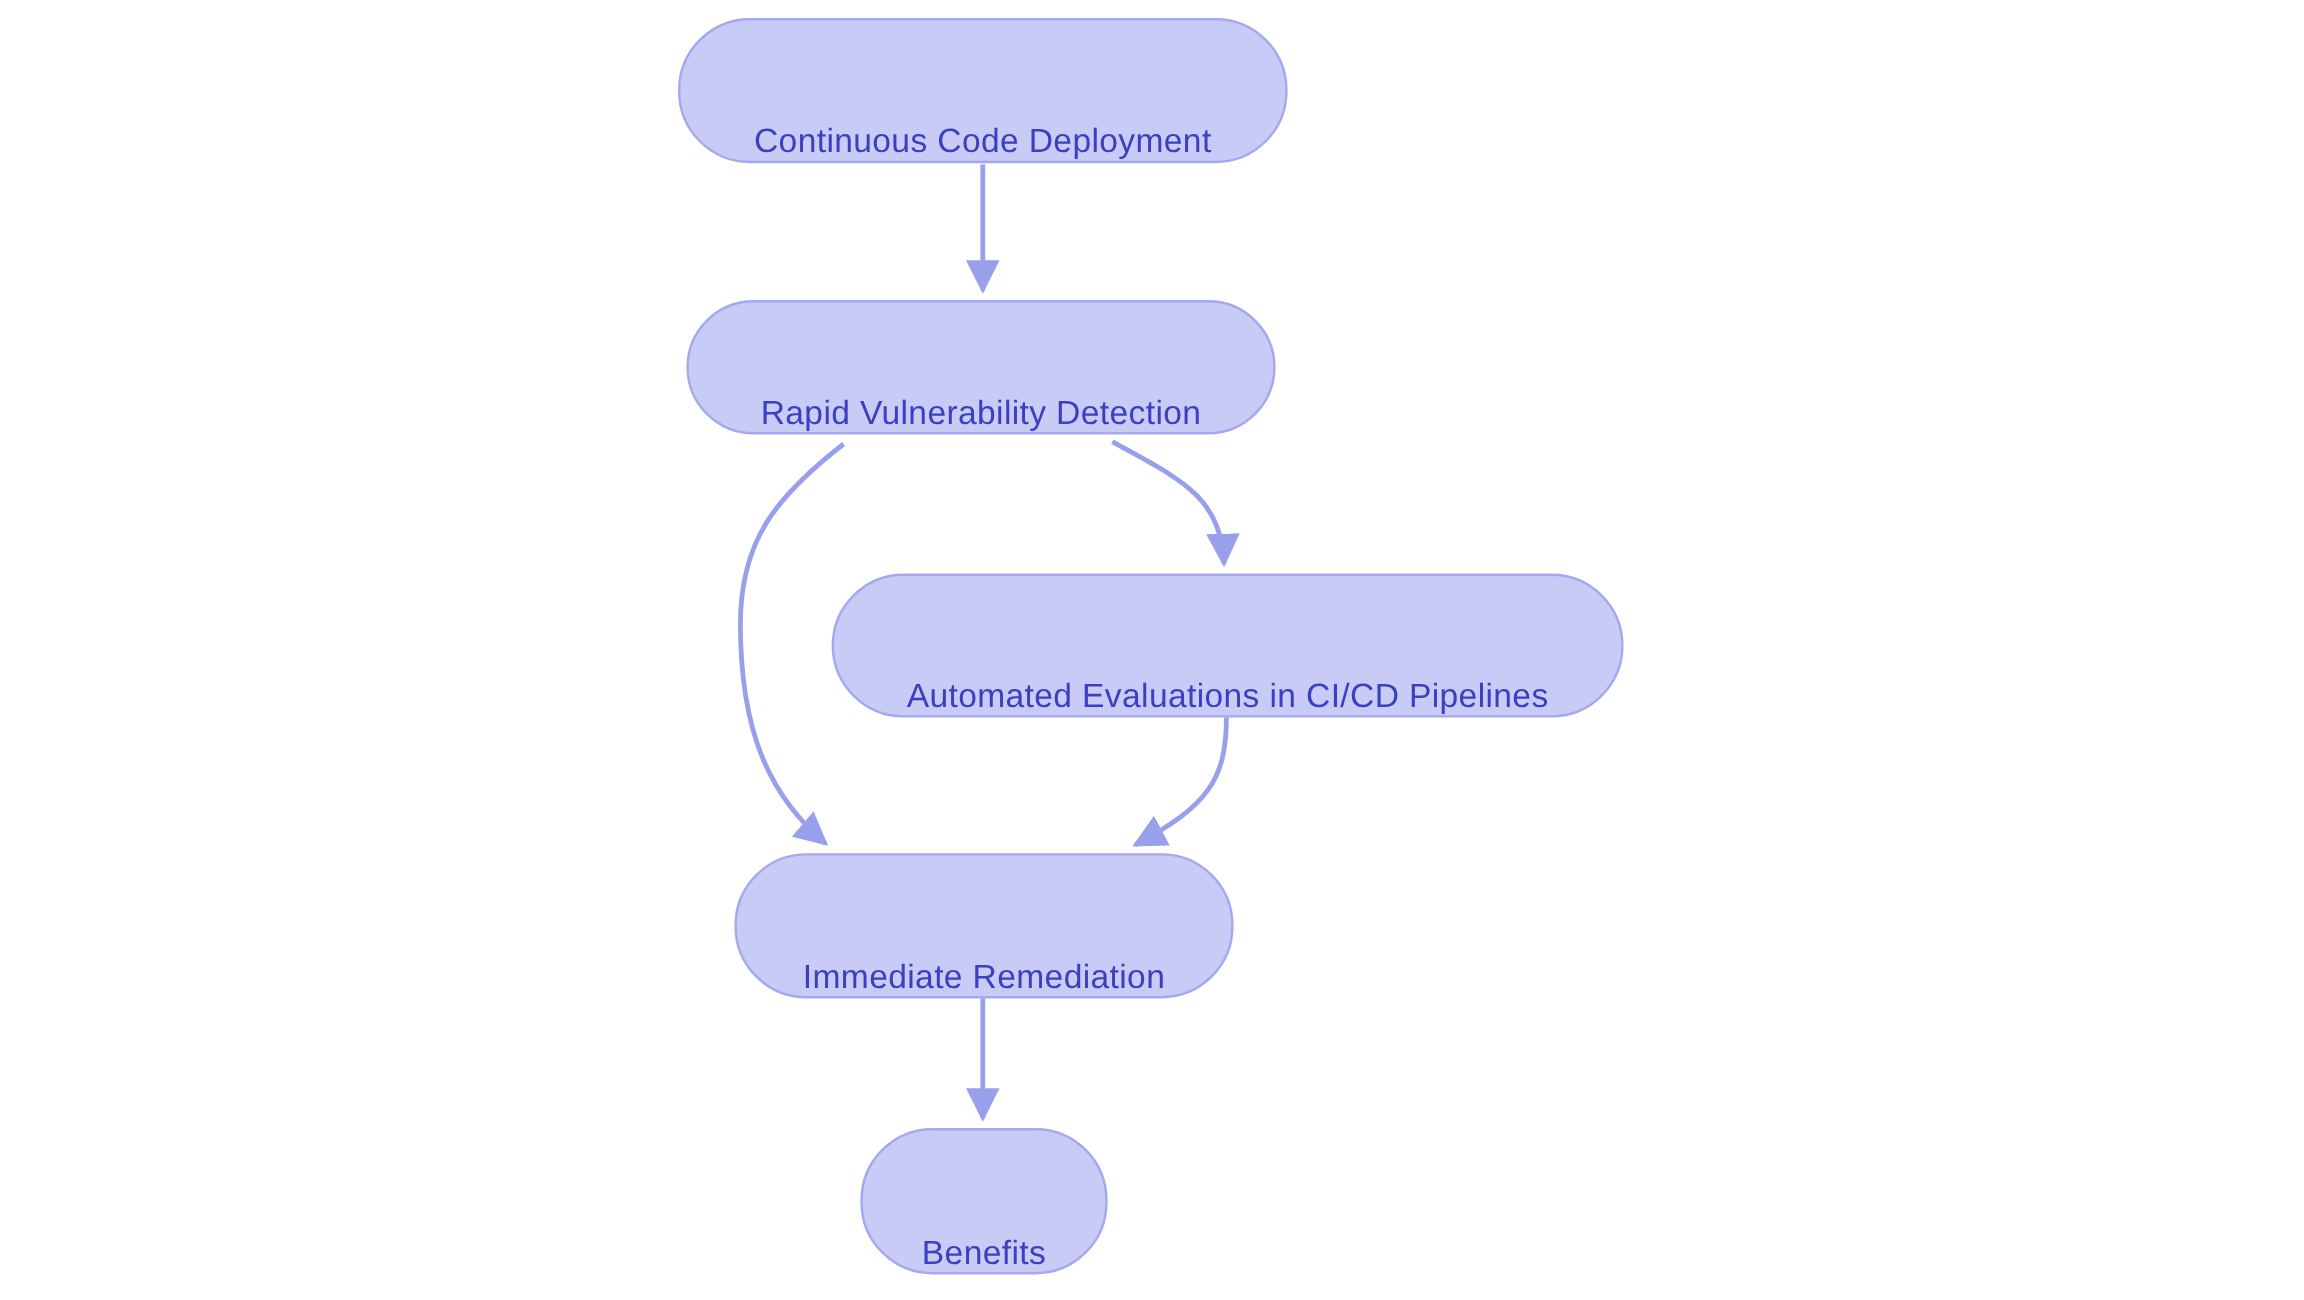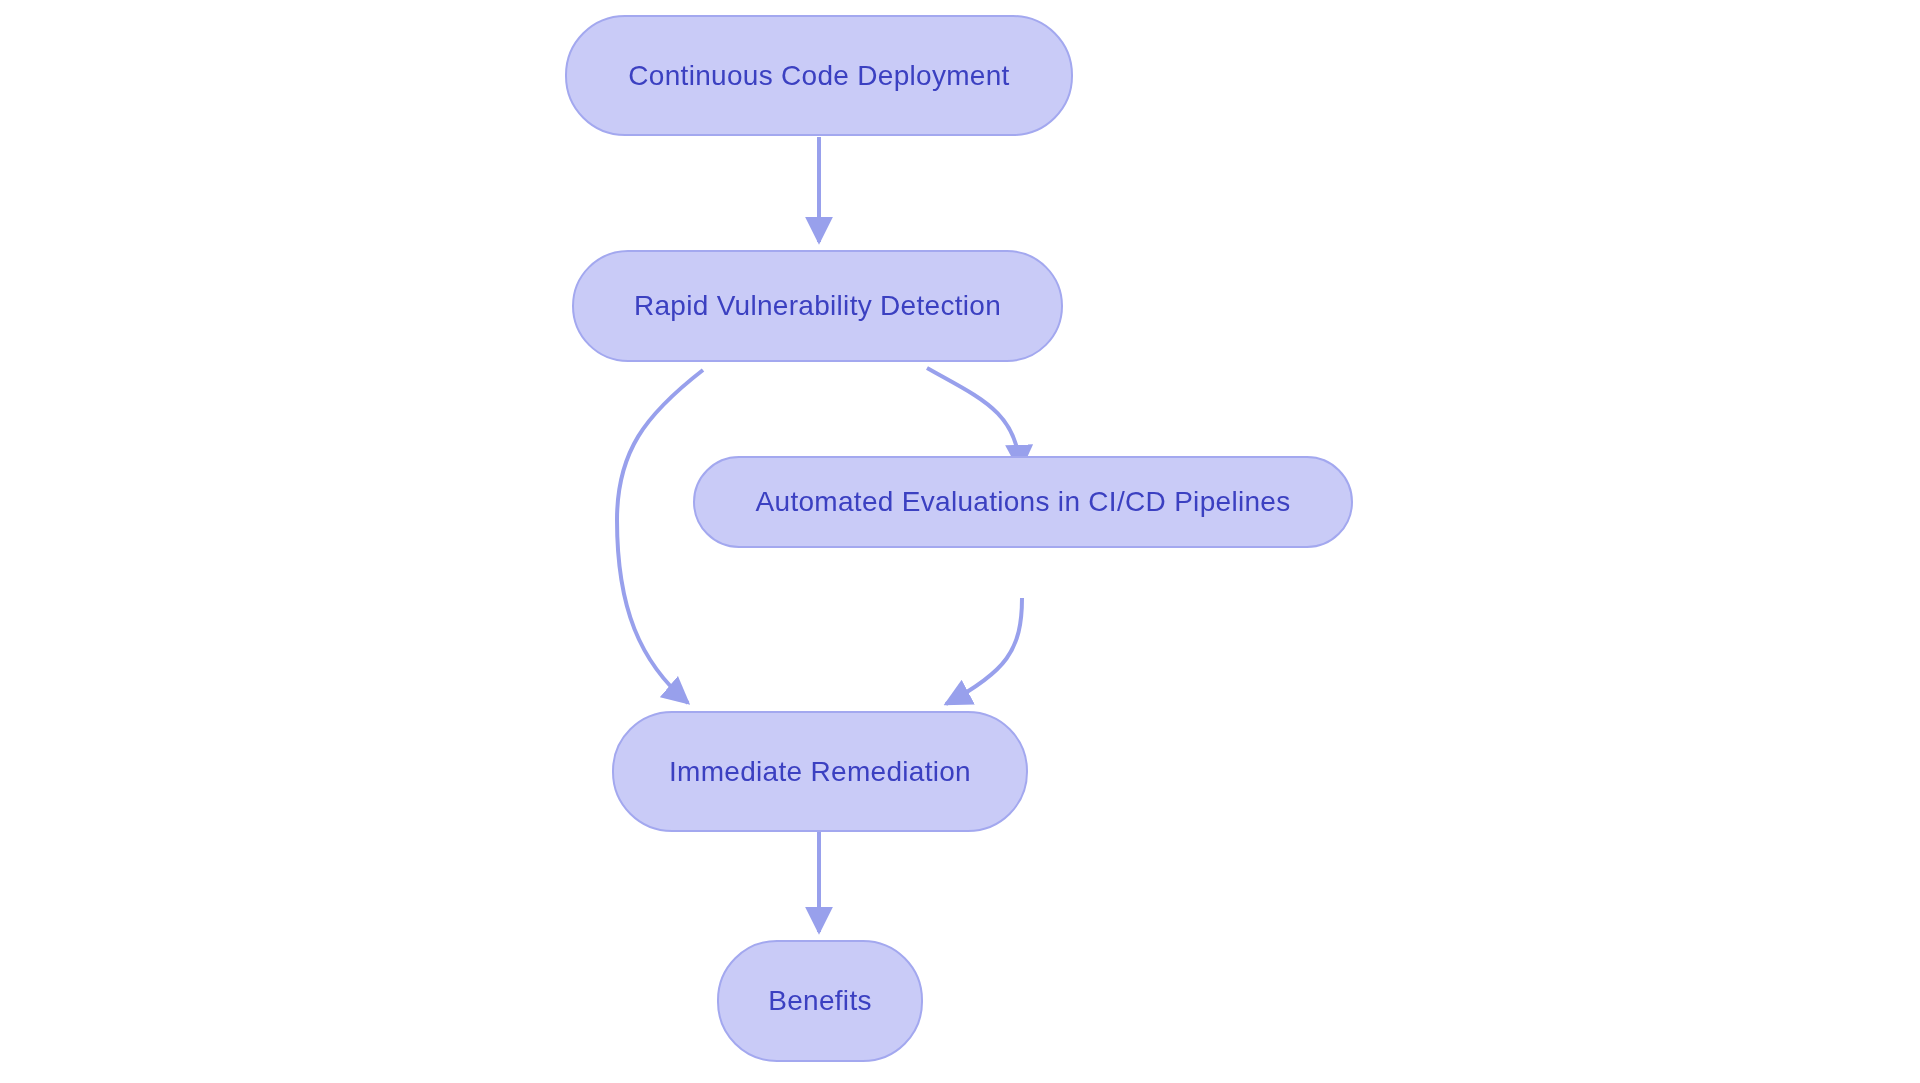--- a/index.html
+++ b/index.html
@@ -24,34 +24,34 @@
     pointer-events: none;
   }
   .edges-layer path.edge {
     fill: none;
     stroke: var(--edge, #98a0ec);
     stroke-width: 4;
   }
   .node {
     position: absolute;
     display: flex;
-    align-items: center;
+    align-items: flex-end;
     justify-content: center;
     box-sizing: border-box;
     background: var(--node-fill, #c9cbf7);
     border: 2px solid var(--node-border, #a3a8ef);
     border-radius: 60px;
     color: var(--text, #3b40c1);
     font-size: 28px;
     letter-spacing: 0.3px;
     white-space: nowrap;
   }
   .node-1 { left: 565px; top: 15px;  width: 508px; height: 121px; }
   .node-2 { left: 572px; top: 250px; width: 491px; height: 112px; }
-  .node-3 { left: 693px; top: 456px; width: 660px; height: 92px; }
+  .node-3 { left: 693px; top: 478px; width: 660px; height: 120px; }
   .node-4 { left: 612px; top: 711px; width: 416px; height: 121px; }
   .node-5 { left: 717px; top: 940px; width: 206px; height: 122px; }
 </style>
 </head>
 <body>
 
 <div class="canvas">
 
   <svg class="edges-layer" viewBox="0 0 1920 1083" xmlns="http://www.w3.org/2000/svg">
     <defs>

